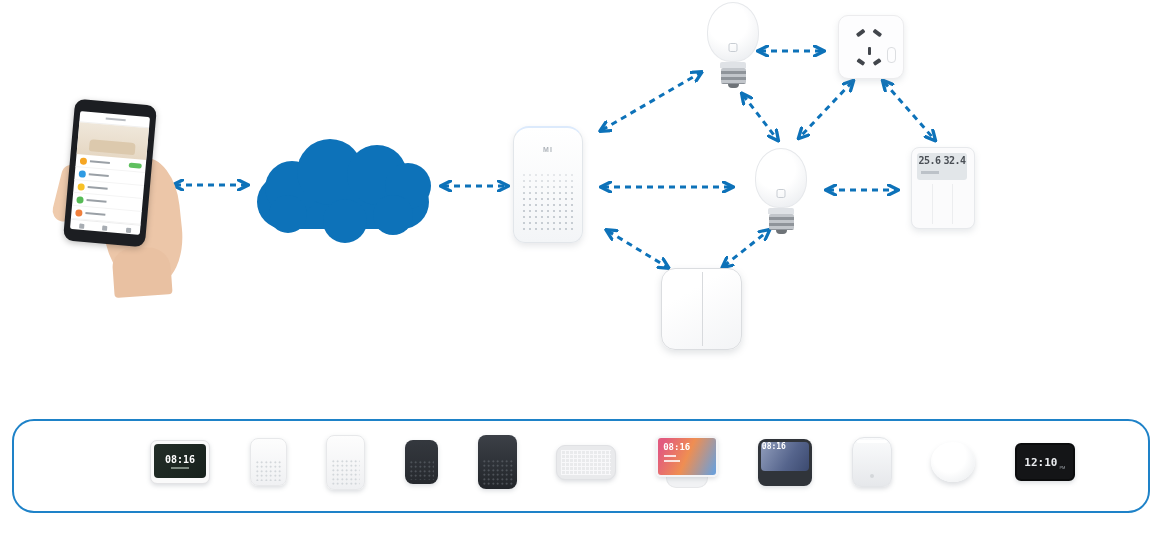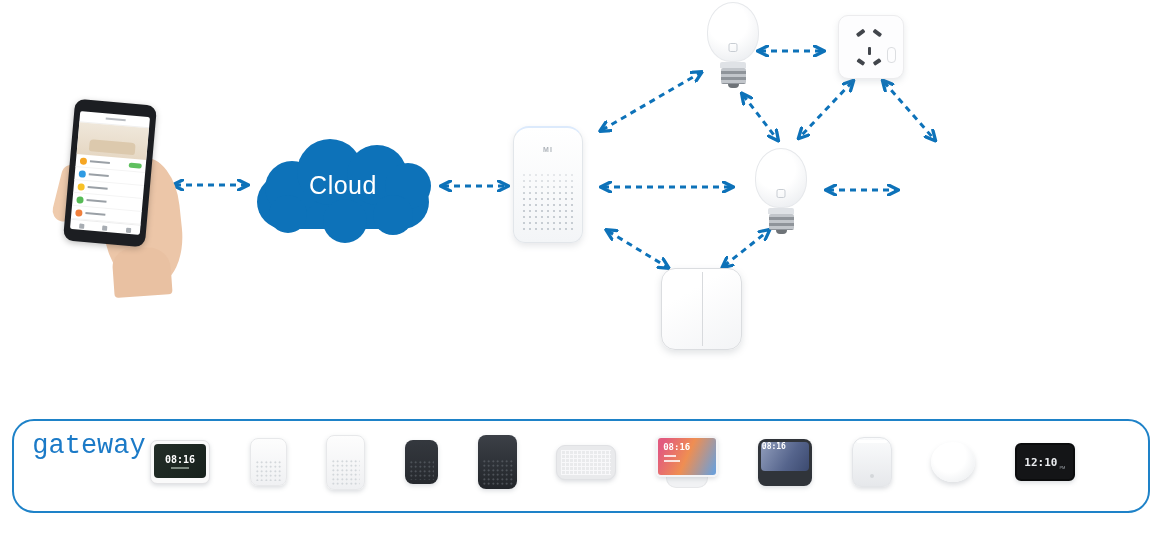--- a/index.html
+++ b/index.html
@@ -225,21 +225,20 @@
 
   <div class="abs cloud">
     <i class="base"></i>
       <i class="c1"></i>
       <i class="c2"></i>
       <i class="c3"></i>
       <i class="c4"></i>
     <i class="b1"></i>
       <i class="b2"></i>
       <i class="b3"></i>
-    <div class="cloud-label">Cloud</div>
   </div>
 
   <div class="abs gateway">
     <div class="gw-logo">MI</div>
     <div class="gw-grille"></div>
   </div>
 
   <div class="abs bulb" style="left:706px;top:2px">
     <div class="bulb-globe">
       <span class="bulb-logo"></span>
@@ -260,26 +259,34 @@
 
   <div class="abs socket">
     <b class="s-tl"></b>
       <b class="s-tr"></b>
       <b class="s-bc"></b>
       <b class="s-bl"></b>
       <b class="s-br"></b>
     <span class="s-btn"></span>
   </div>
 
+  <div class="abs thermo">
+    <div class="th-lcd">
+      <span class="th-num">25.6</span>
+      <span class="th-num">32.4</span>
+    </div>
+    <span class="th-sub"></span>
+    <span class="th-div th-d1"></span>
+      <span class="th-div th-d2"></span>
+  </div>
 
   <div class="abs rocker"></div>
 
   <div class="abs panel"></div>
   <div class="abs panel-title">
-    <div>gateway</div>
   </div>
 
   <div class="abs dev-row">
 
     <div class="dev d-touchclock shadowed">
       <div class="scr">
         <span class="clock-time">08:16</span>
         <span class="sub"></span>
       </div>
     </div>

